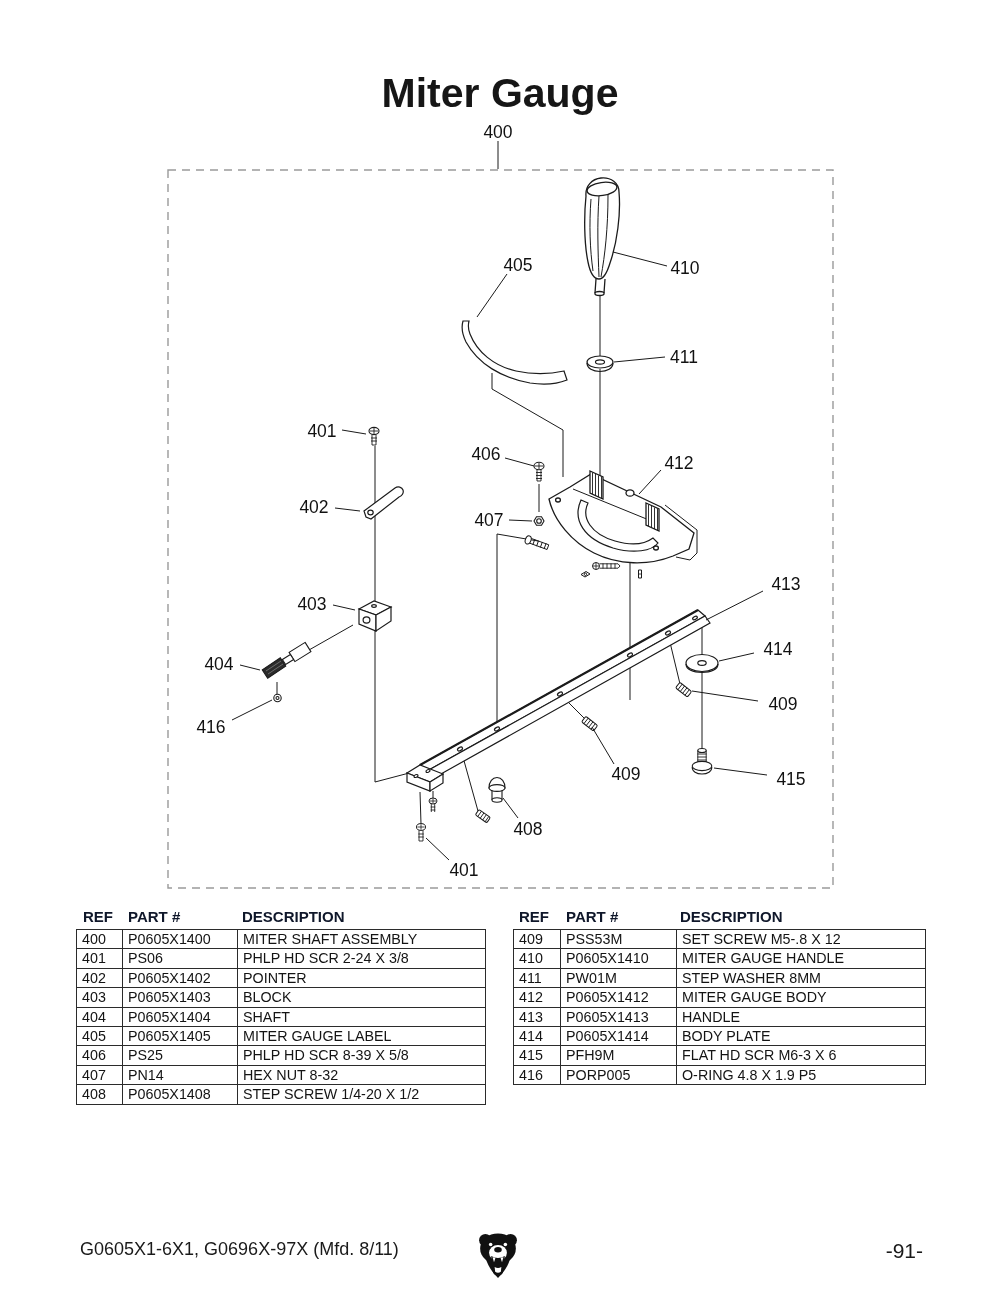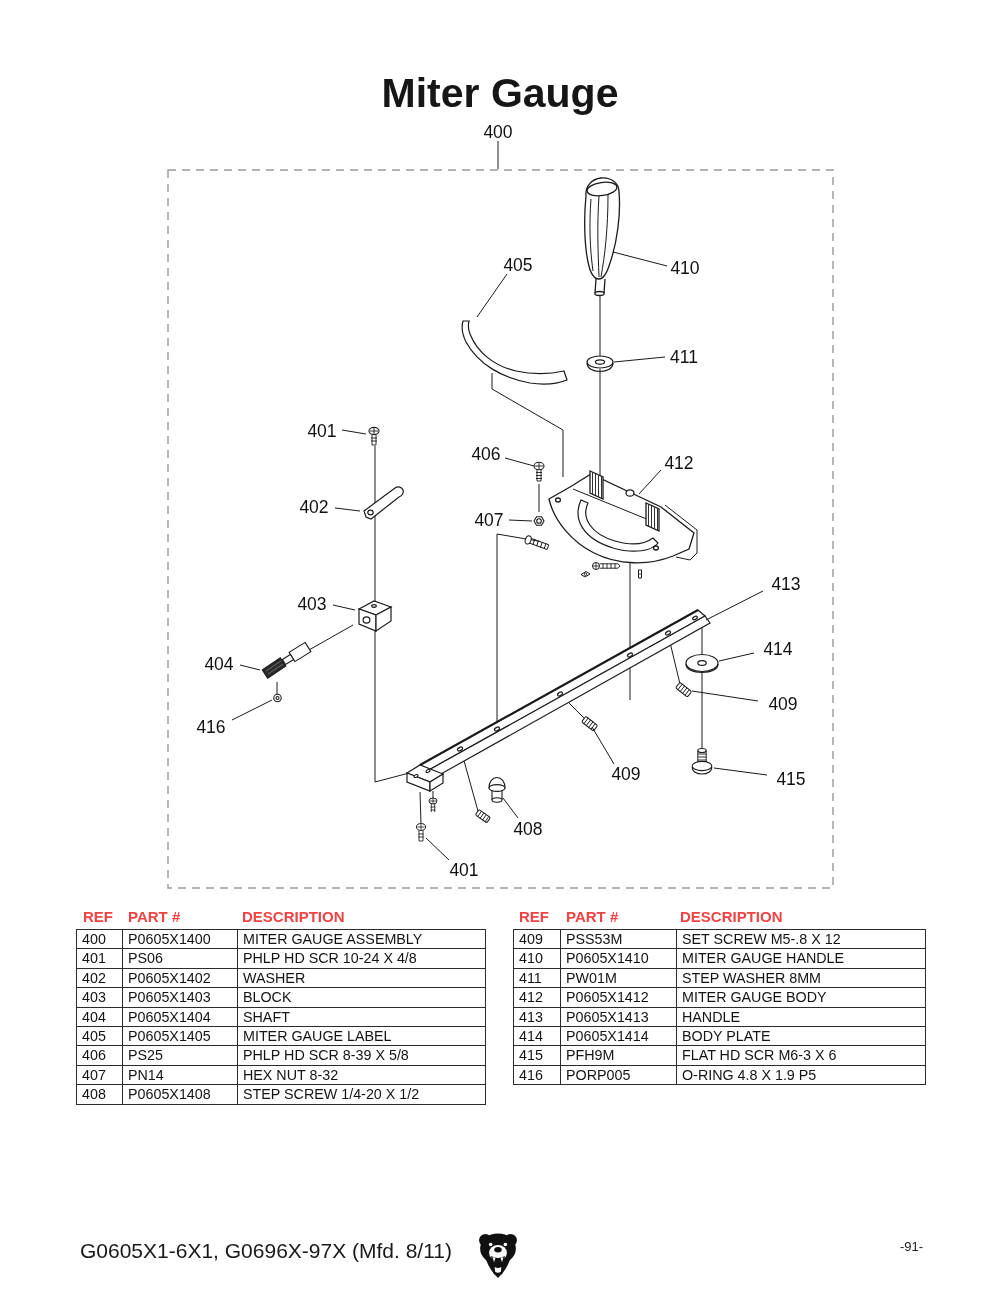--- a/index.html
+++ b/index.html
@@ -3,28 +3,28 @@
 <meta charset="utf-8">
 <style>
   html,body{margin:0;padding:0;background:#e8e8e8;}
   .page{position:relative;width:1000px;height:1294px;background:#ffffff;margin:0 auto;
         font-family:"Liberation Sans", sans-serif;color:#111;overflow:hidden;}
   .page-title{position:absolute;top:70px;left:0;width:1000px;text-align:center;
         font-size:41px;font-weight:bold;letter-spacing:0px;color:#161616;}
   svg.diagram{position:absolute;top:0;left:0;}
   .callout-text{font-family:"Liberation Sans",sans-serif;font-size:17.5px;fill:#111;}
   .tablewrap{position:absolute;}
-  .thead{display:flex;font-weight:bold;font-size:15px;height:21px;align-items:flex-start;color:#ef4444;}
+  .thead{display:flex;font-weight:bold;font-size:15px;height:21px;align-items:flex-start;color:#0f172a;}
   .thead span{display:inline-block;box-sizing:border-box;}
   table.parts{border-collapse:collapse;table-layout:fixed;}
   table.parts td{border:1.6px solid #2b2b2b;font-size:14.3px;height:19.4px;
         padding:0 2px 0 5px;box-sizing:border-box;white-space:nowrap;overflow:hidden;
         vertical-align:middle;line-height:1;color:#141414;}
-  .footer-left{position:absolute;top:1239px;left:80px;font-size:21px;color:#1a1a1a;}
-  .footer-right{position:absolute;top:1239px;right:77px;font-size:13px;color:#1a1a1a;}
+  .footer-left{position:absolute;top:1239px;left:80px;font-size:18px;color:#1a1a1a;}
+  .footer-right{position:absolute;top:1239px;right:77px;font-size:21px;color:#1a1a1a;}
   .footer-logo{position:absolute;top:1231px;left:477px;width:42px;height:50px;}
 </style>
 </head>
 <body>
 
 <div class="page">
 
   <div class="page-title">Miter Gauge</div>
 
   <svg class="diagram" width="1000" height="1294" viewBox="0 0 1000 1294">
@@ -253,31 +253,31 @@
         <table class="parts">
           <colgroup>
             <col style="width: 46px;">
             <col style="width: 115px;">
             <col style="width: 248px;">
           </colgroup>
           <tbody>
             <tr>
               <td>400</td>
               <td>P0605X1400</td>
-              <td>MITER GAUGE ASSEMBLY</td>
+              <td>MITER SHAFT ASSEMBLY</td>
             </tr>
             <tr>
               <td>401</td>
               <td>PS06</td>
-              <td>PHLP HD SCR 10-24 X 4/8</td>
+              <td>PHLP HD SCR 2-24 X 3/8</td>
             </tr>
             <tr>
               <td>402</td>
               <td>P0605X1402</td>
-              <td>WASHER</td>
+              <td>POINTER</td>
             </tr>
             <tr>
               <td>403</td>
               <td>P0605X1403</td>
               <td>BLOCK</td>
             </tr>
             <tr>
               <td>404</td>
               <td>P0605X1404</td>
               <td>SHAFT</td>

